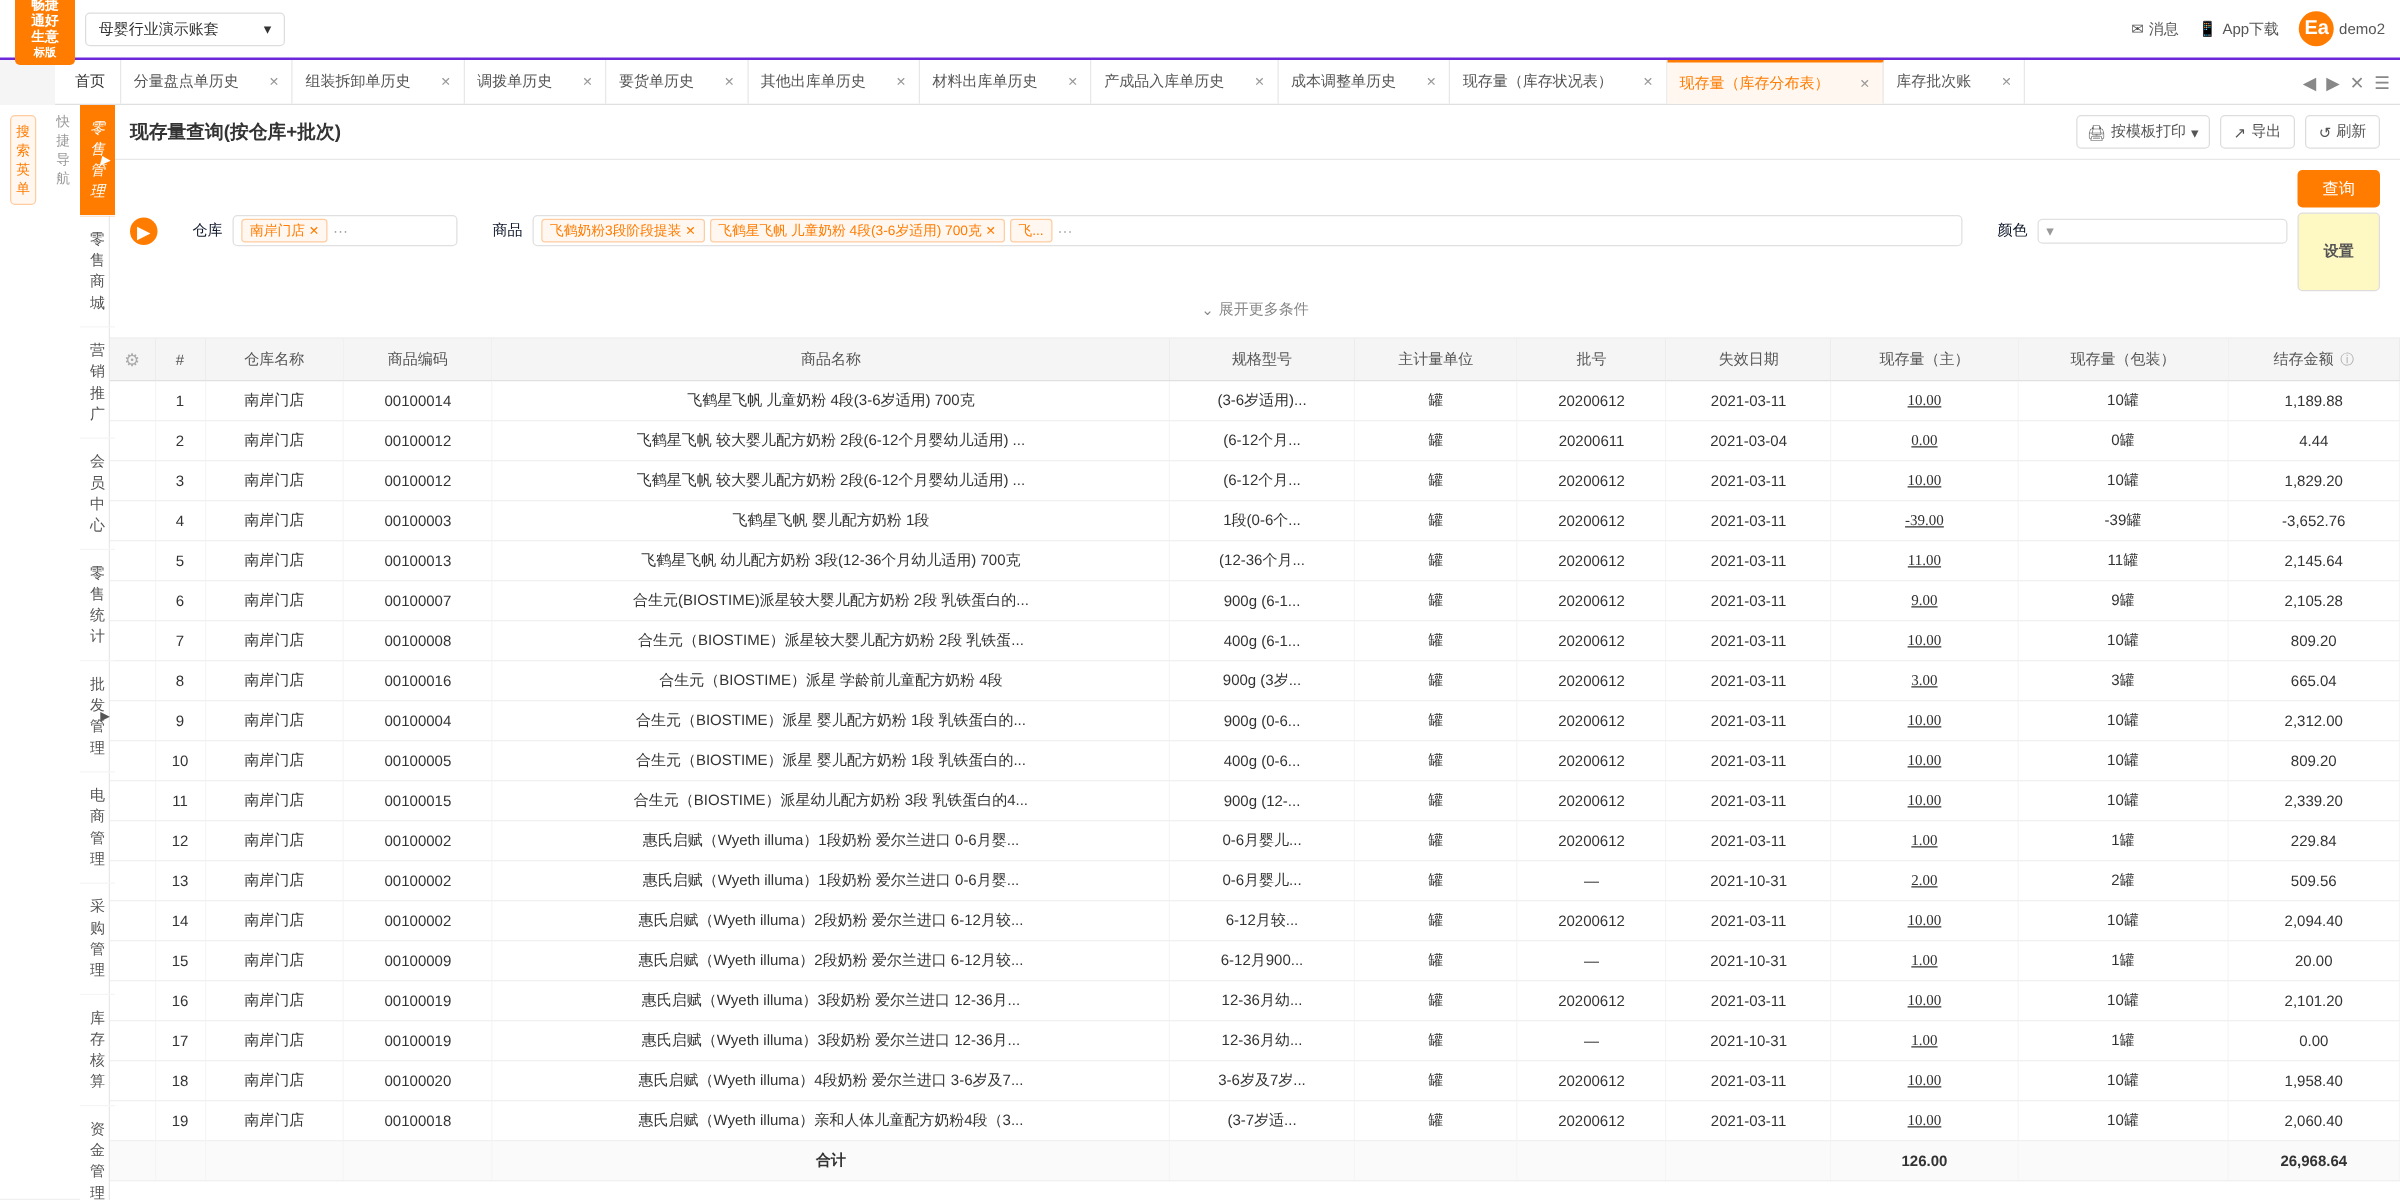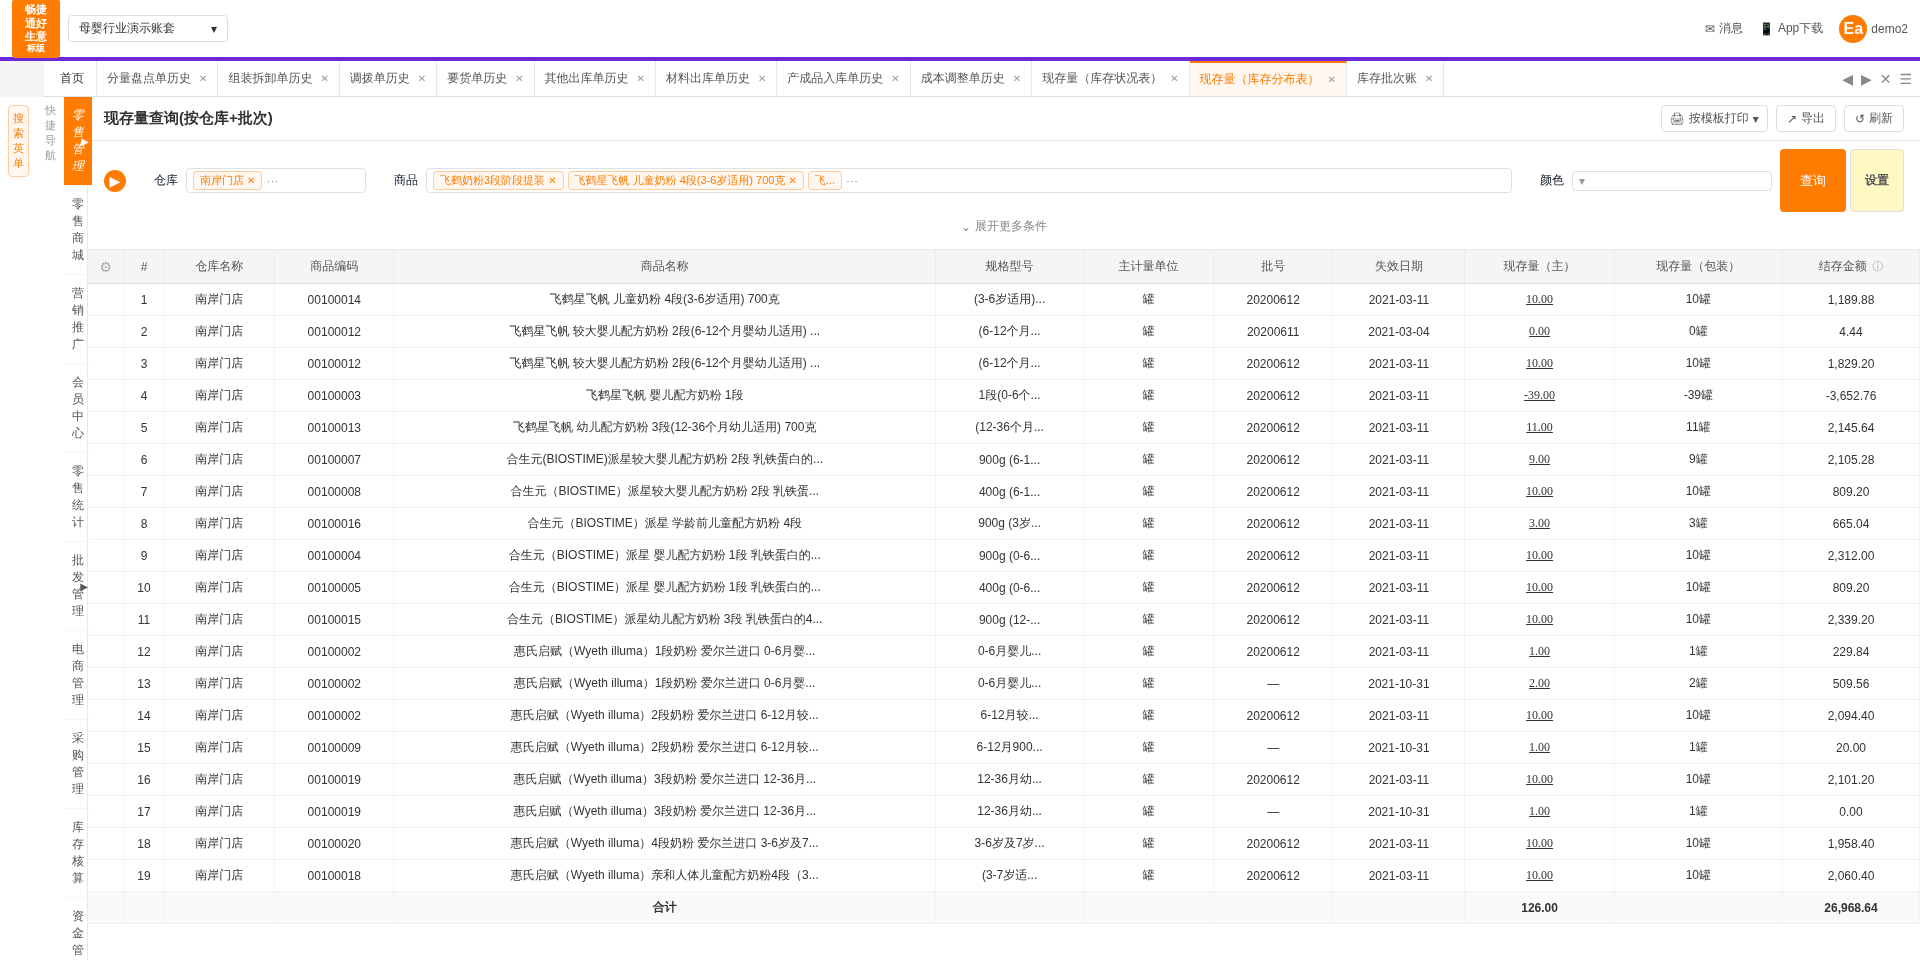--- a/index.html
+++ b/index.html
@@ -1,29 +1,29 @@
 <!DOCTYPE html>
 <html><head>
   <meta charset="utf-8">
   <style>
     * { box-sizing: border-box; margin: 0; padding: 0; }
     body { font-family: 'Microsoft YaHei', Arial, sans-serif; font-size: 12px; background: #f5f5f5; color: #333; overflow: hidden; height: 960px; }
 
     
-    .top-bar { display: flex; align-items: center; background: #fff; height: 61px; padding: 0 12px; border-bottom: 4px solid #6d28d9; justify-content: space-between; }
+    .top-bar { display: flex; align-items: center; background: #fff; height: 48px; padding: 0 12px; border-bottom: 2px solid #6d28d9; justify-content: space-between; }
     .logo-area { display: flex; align-items: center; gap: 8px; }
     .logo-box { background: #ff7c00; color: #fff; font-size: 11px; padding: 4px 8px; border-radius: 4px; font-weight: bold; line-height: 1.2; width: 48px; text-align: center; }
     .industry-selector { display: flex; align-items: center; gap: 4px; border: 1px solid #ddd; padding: 4px 10px; border-radius: 4px; cursor: pointer; font-size: 12px; color: #333; min-width: 160px; }
     .top-right { display: flex; align-items: center; gap: 16px; }
     .top-icon-btn { display: flex; align-items: center; gap: 4px; cursor: pointer; color: #555; font-size: 12px; }
     .user-avatar { width: 28px; height: 28px; border-radius: 50%; background: #ff7c00; color: #fff; display: flex; align-items: center; justify-content: center; font-size: 16px; font-weight: bold; }
 
     
     .tab-bar { display: flex; align-items: center; background: #fff; height: 36px; border-bottom: 1px solid #e0e0e0; overflow: hidden; padding: 0 4px; margin-left: 44px; }
-    .tab-item { display: flex; align-items: center; padding: 0 10px; height: 36px; border-right: 1px solid #e8e8e8; cursor: pointer; white-space: nowrap; font-size: 12px; color: #555; gap: 4px; flex-shrink: 0; text-align: center; }
+    .tab-item { display: flex; align-items: center; padding: 0 10px; height: 36px; border-right: 1px solid #e8e8e8; cursor: pointer; white-space: nowrap; font-size: 12px; color: #555; gap: 20px; flex-shrink: 0; text-align: center; }
     .tab-item.active { background: #fff7f0; color: #ff7c00; border-top: 2px solid #ff7c00; }
     .tab-home { font-size: 12px; color: #333; padding: 0 12px; height: 36px; display: flex; align-items: center; border-right: 1px solid #e8e8e8; cursor: pointer; flex-shrink: 0; }
     .tab-close { font-size: 10px; color: #999; margin-left: 4px; cursor: pointer; }
     .tab-nav-btn { background: none; border: none; cursor: pointer; padding: 0 4px; color: #888; font-size: 14px; height: 36px; flex-shrink: 0; }
     .tab-spacer { flex: 1; }
 
     
     .main-layout { display: flex; height: calc(960px - 84px); }
 
     
@@ -78,21 +78,21 @@
 
     
     .total-row td { background: #fafafa !important; font-weight: 600; }
 
     
     ::-webkit-scrollbar { width: 6px; height: 6px; }
     ::-webkit-scrollbar-track { background: #f5f5f5; }
     ::-webkit-scrollbar-thumb { background: #ccc; border-radius: 3px; }
 
     
-    .filter-search-panel { display: flex; flex-direction: row; gap: 4px; margin-left: auto; flex-shrink: 0; }
+    .filter-search-panel { display: flex; flex-direction: column; gap: 4px; margin-left: auto; flex-shrink: 0; }
 
     
     .filter-expand-row { display: flex; align-items: center; justify-content: center; padding: 2px 0; }
   </style>
 </head>
 <body>
 
 <div class="top-bar">
   <div class="logo-area">
     <div class="logo-box">

